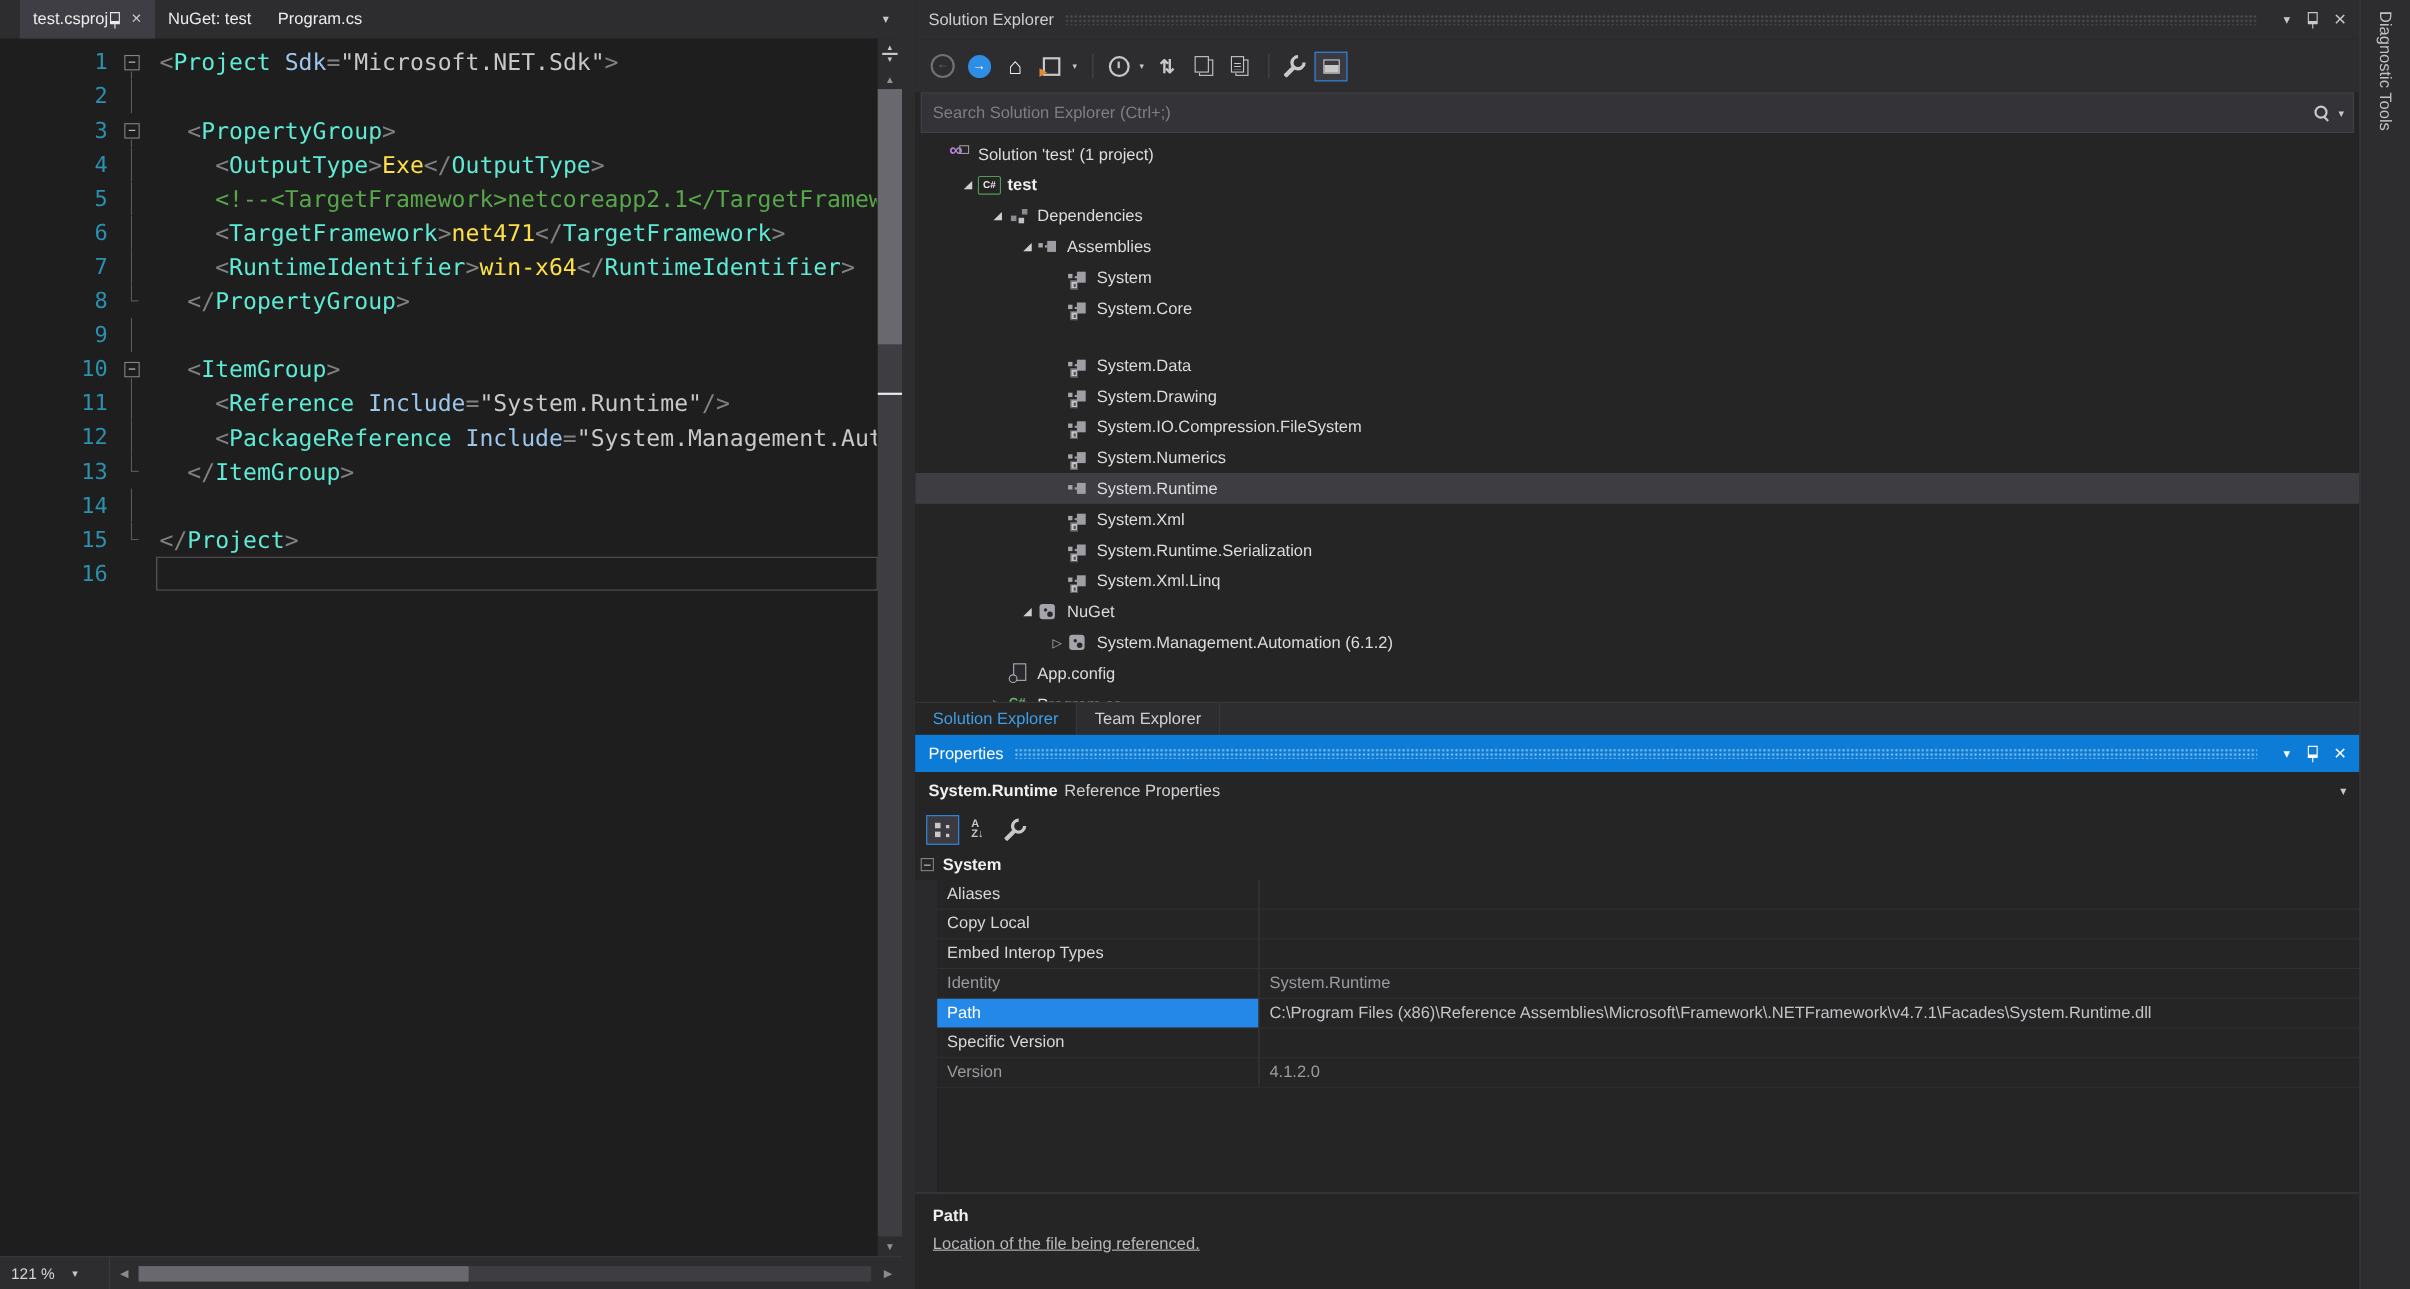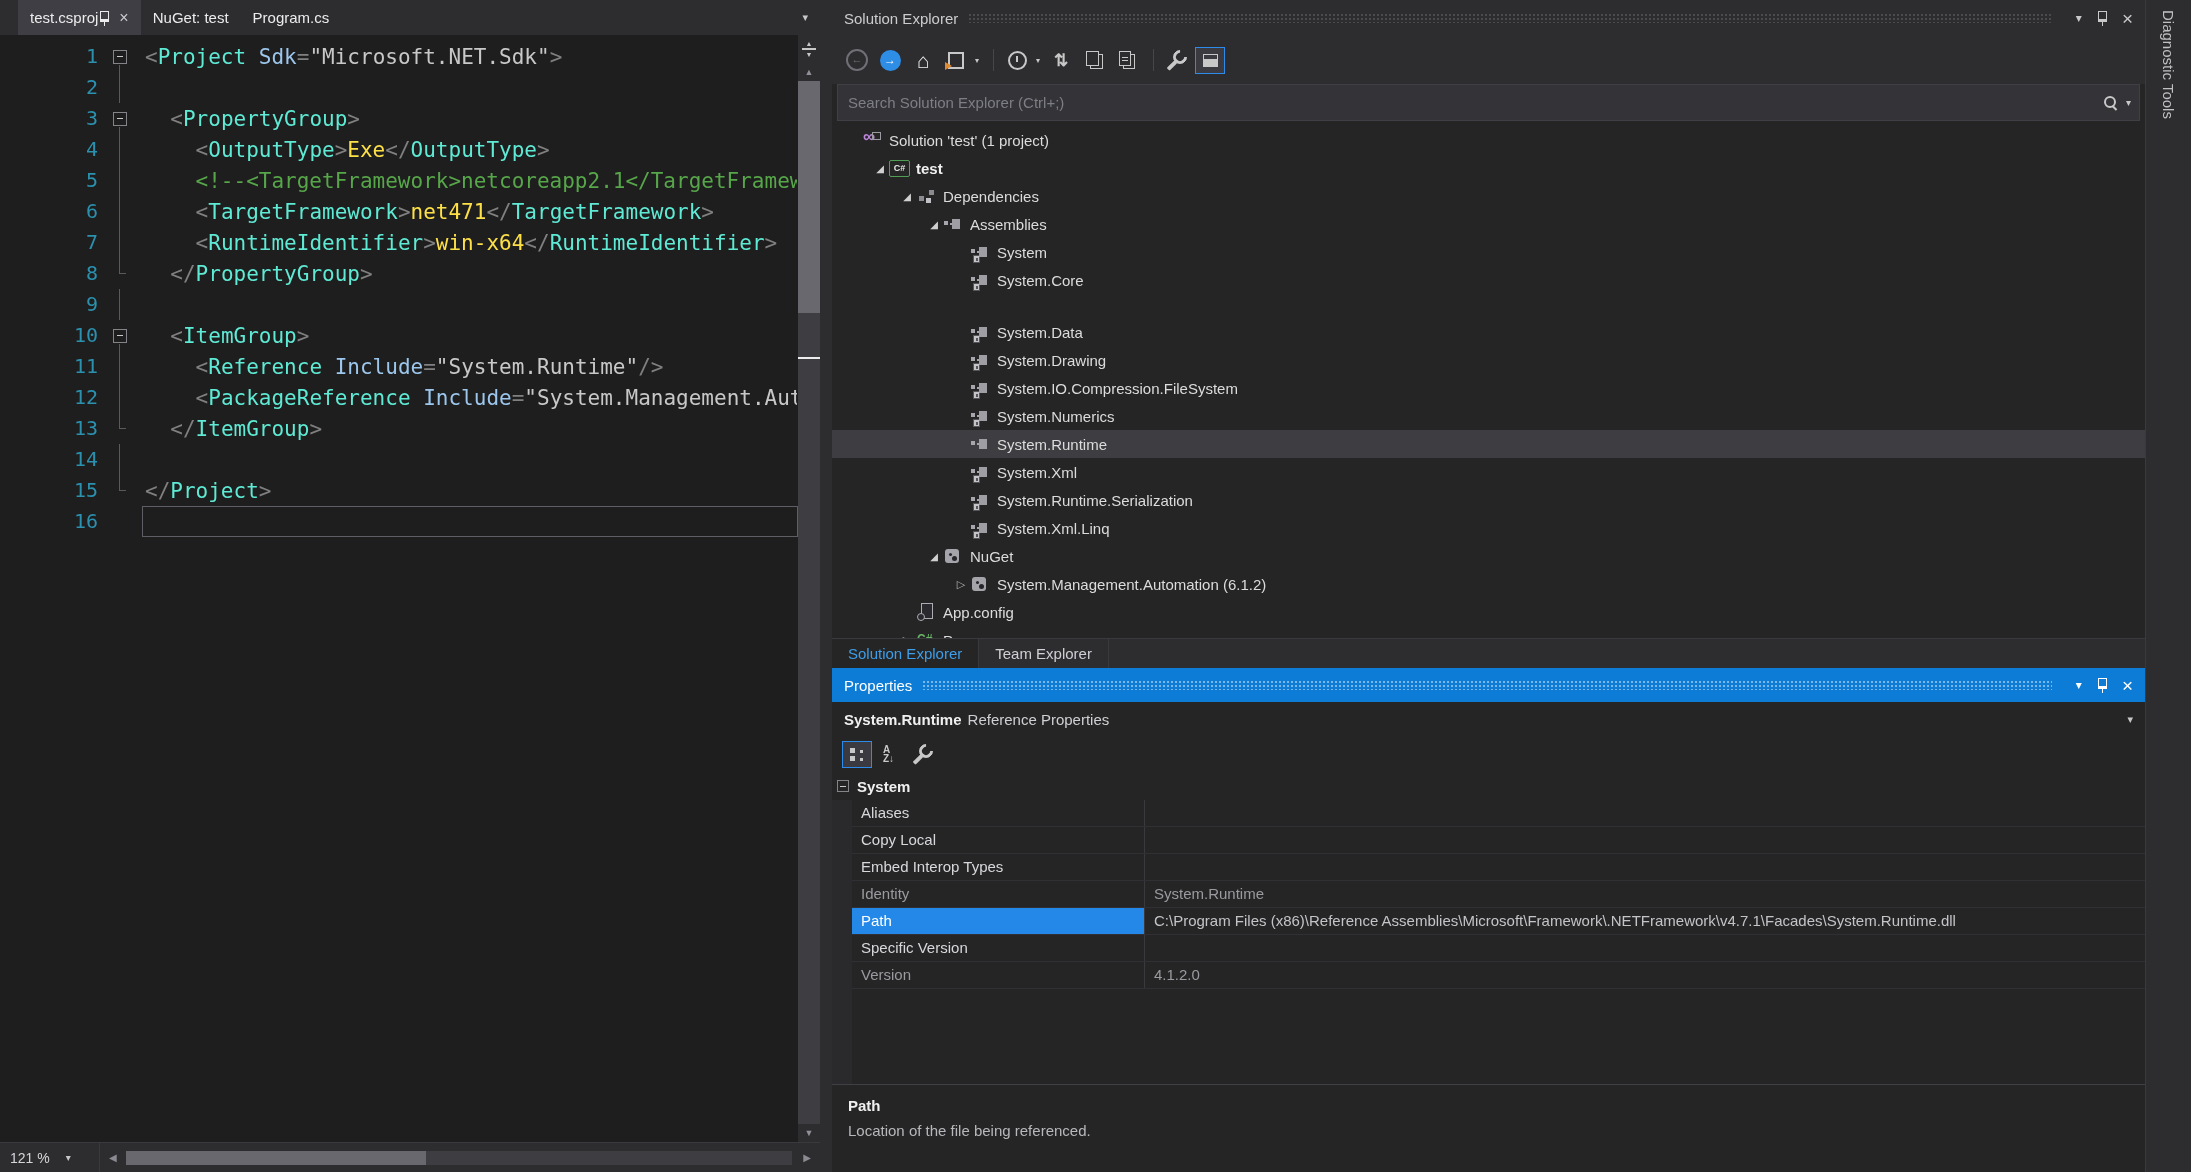--- a/index.html
+++ b/index.html
@@ -137,21 +137,21 @@
   .sect{font-weight:bold;color:#F0F0F0;font-size:15px;}
   .prow{display:flex;height:27px;flex:none;line-height:26px;border-bottom:1px solid #303034;margin-left:20px;font-size:15px;}
   .pname{width:292px;flex:none;padding-left:9px;color:#D8D8DC;white-space:nowrap;overflow:hidden;}
   .prow.readonly .pname{color:#9A9AA0;}
   .prow.readonly .pval{color:#9A9AA0;}
   .pname.sel{background:#2388E8;color:#FFFFFF;}
   .pval{flex:1;border-left:1px solid #3A3A3E;padding-left:9px;color:#C4C4C8;white-space:nowrap;overflow:hidden;}
   .grid-empty{flex:1;margin-left:20px;background:#252526;}
   .props-desc{height:88px;flex:none;border-top:1px solid #3F3F46;background:#252526;padding:12px 16px;}
   .desc-title{font-weight:bold;color:#F0F0F0;font-size:15px;margin-bottom:8px;}
-  .desc-text{color:#B8B8BC;font-size:15px;}
+  .desc-text{color:#B8B8BC;font-size:15px;text-decoration:underline;}
 
   
   .side-strip{width:46px;flex:none;background:#2D2D30;border-left:1px solid #3A3A3E;color:#C0C0C4;font-size:15px;padding-top:10px;display:flex;justify-content:center;}
   .side-strip span{writing-mode:vertical-rl;}
 </style>
 </head>
 <body>
 
 <div class="app">
 

